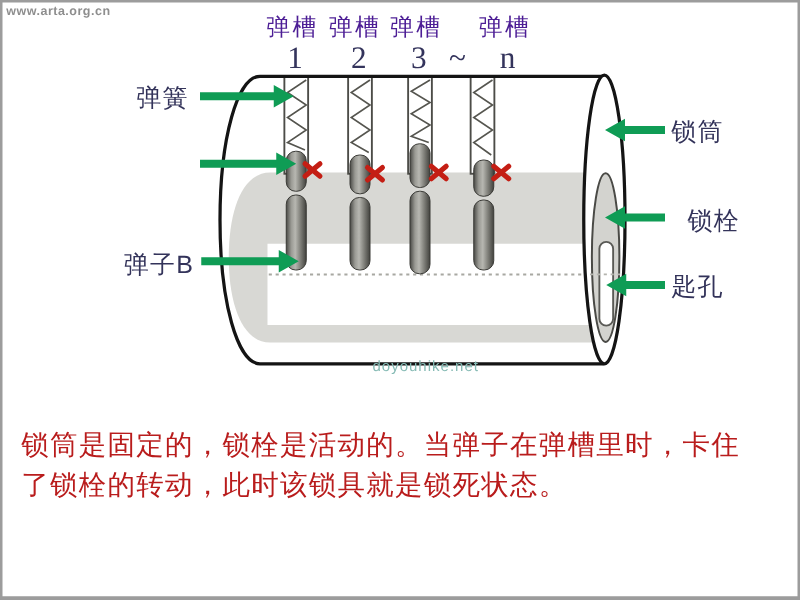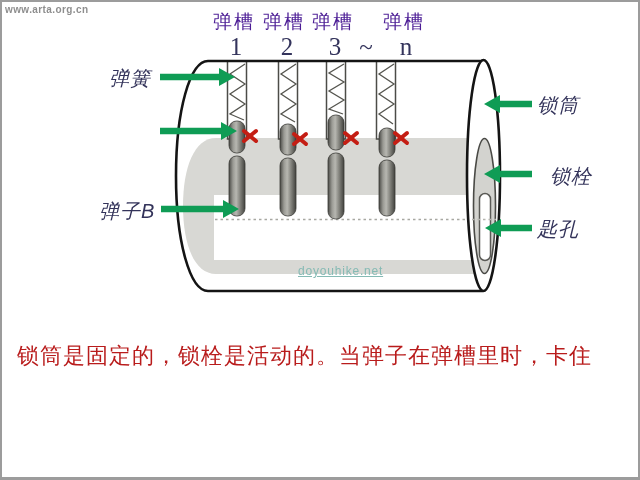--- a/index.html
+++ b/index.html
@@ -7,31 +7,31 @@
     position:relative;width:640px;height:480px;background:#ffffff;
     border:2px solid #9c9c9c;border-bottom-width:3px;box-sizing:border-box;
     overflow:hidden;font-family:"Liberation Sans",sans-serif;
   }
   .abs{position:absolute;}
   .wm-top{
     left:3px;top:2px;font-size:10px;font-weight:bold;color:#8e8e8e;
     letter-spacing:.4px;
   }
   .wm-diagram{
-    left:296px;top:262px;font-size:12px;color:#85bab4;letter-spacing:.8px;text-decoration:underline;
+    left:296px;top:284px;font-size:12px;color:#85bab4;letter-spacing:.8px;
   }
   .slot-label{
     top:7px;font-size:19px;color:#4c1d95;letter-spacing:2px;white-space:nowrap;
   }
   .slot-num{
     top:31px;font-size:25px;color:#34345c;
     font-family:"Liberation Serif",serif;transform:translateX(-50%);
   }
   .side-label{
-    font-size:20px;color:#33335a;letter-spacing:1px;white-space:nowrap;font-style:italic;
+    font-size:20px;color:#33335a;letter-spacing:1px;white-space:nowrap;
   }
   .caption{
     left:15px;top:338px;width:612px;font-size:22px;line-height:32px;
     color:#b91c1c;letter-spacing:1px;
   }
   .caption div{white-space:nowrap;}
   svg{position:absolute;left:0;top:0;}
 </style>
 </head>
 <body>
@@ -134,15 +134,16 @@
 
   <span class="abs side-label" style="left:107px;top:63px">弹簧</span>
   <span class="abs side-label" style="left:97px;top:196px">弹子B</span>
 
   <span class="abs side-label" style="left:535px;top:90px">锁筒</span>
   <span class="abs side-label" style="left:548px;top:161px">锁栓</span>
   <span class="abs side-label" style="left:535px;top:214px">匙孔</span>
 
   <div class="abs caption">
     <div>锁筒是固定的，锁栓是活动的。当弹子在弹槽里时，卡住</div>
+    <div>了锁栓的转动，此时该锁具就是锁死状态。</div>
   </div>
 
 </div>
 
 </body></html>

